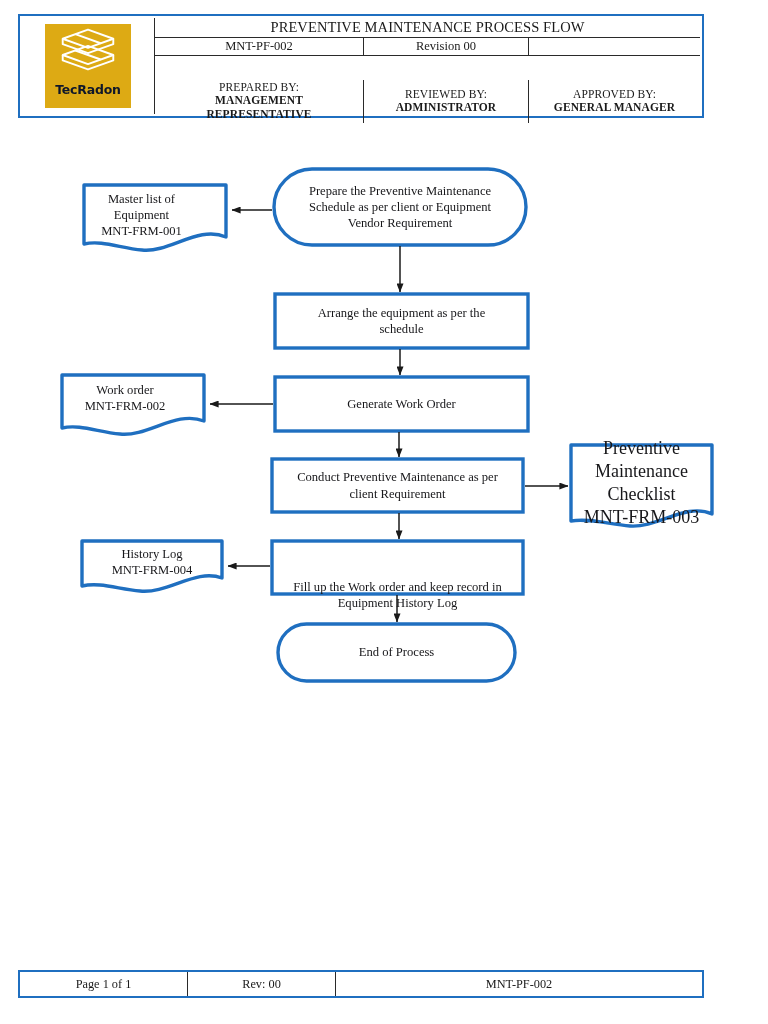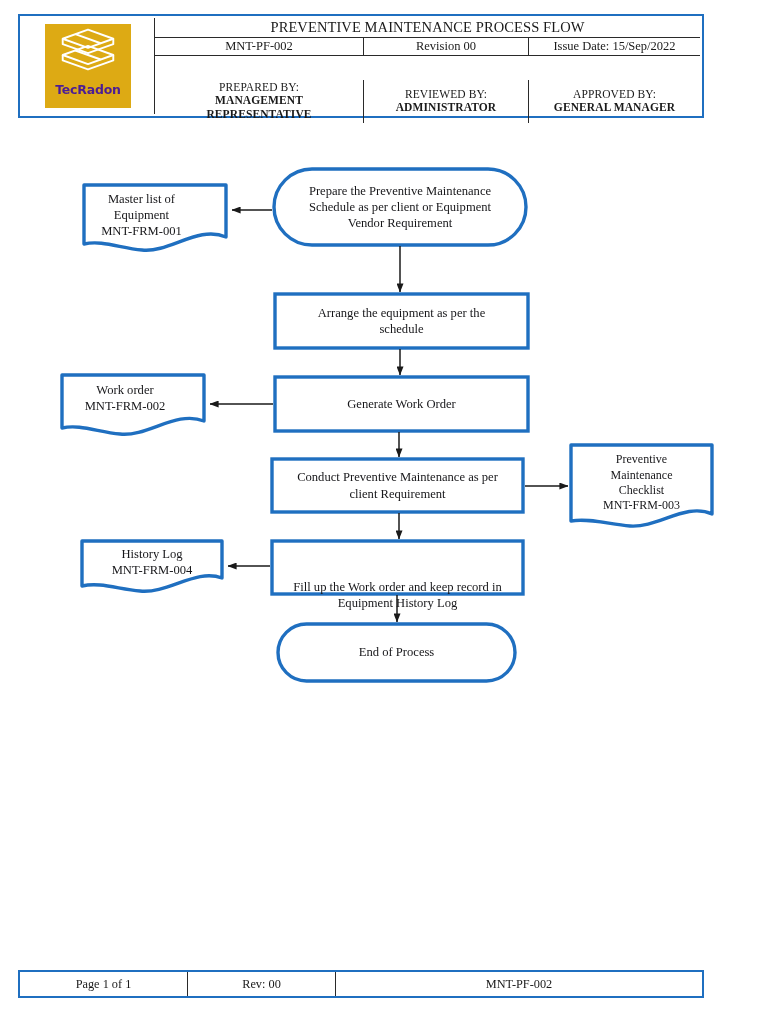--- a/index.html
+++ b/index.html
@@ -57,21 +57,21 @@
   }
   .logo-mark {
     width: 58px;
     height: 56px;
     display: block;
   }
   .logo-word {
     font-family: "DejaVu Sans", sans-serif;
     font-weight: 700;
     font-size: 12.5px;
-    color: #4c1d95;
+    color: #0f172a;
     letter-spacing: -0.2px;
     line-height: 1;
     margin-top: 1px;
   }
 
   .header-cols {
     flex: 1 1 auto;
     display: flex;
     flex-direction: column;
   }
@@ -122,21 +122,21 @@
     position: absolute;
     display: flex;
     align-items: center;
     justify-content: center;
     text-align: center;
     font-size: 12.6px;
     line-height: 1.28;
     color: #17171a;
     pointer-events: auto;
   }
-  .flow-label.small { font-size: 12px; }
+  .flow-label.small { font-size: 18px; }
 
   
   .footer-table {
     position: absolute;
     left: 18px;
     top: 970px;
     width: 686px;
     height: 28px;
     border: 2px solid #1F6FC0;
     box-sizing: border-box;
@@ -178,21 +178,20 @@
       </div>
     </div>
 
     <div class="header-cols">
       <div class="hrow r1">
         <div class="hcell doc-title">PREVENTIVE MAINTENANCE PROCESS FLOW</div>
       </div>
       <div class="hrow r2">
         <div class="hcell c-code divider">MNT-PF-002</div>
         <div class="hcell c-rev divider">Revision 00</div>
-        <div class="hcell c-issue">Issue Date: 15/Sep/2022</div>
       </div>
       <div class="hrow r3">
         <div class="hcell c-code sig divider">
           <span class="lbl">PREPARED BY:</span>
           <span class="val">MANAGEMENT</span>
           <span class="val">REPRESENTATIVE</span>
         </div>
         <div class="hcell c-rev sig divider">
           <span class="lbl">REVIEWED BY:</span>
           <span class="val">ADMINISTRATOR</span>

